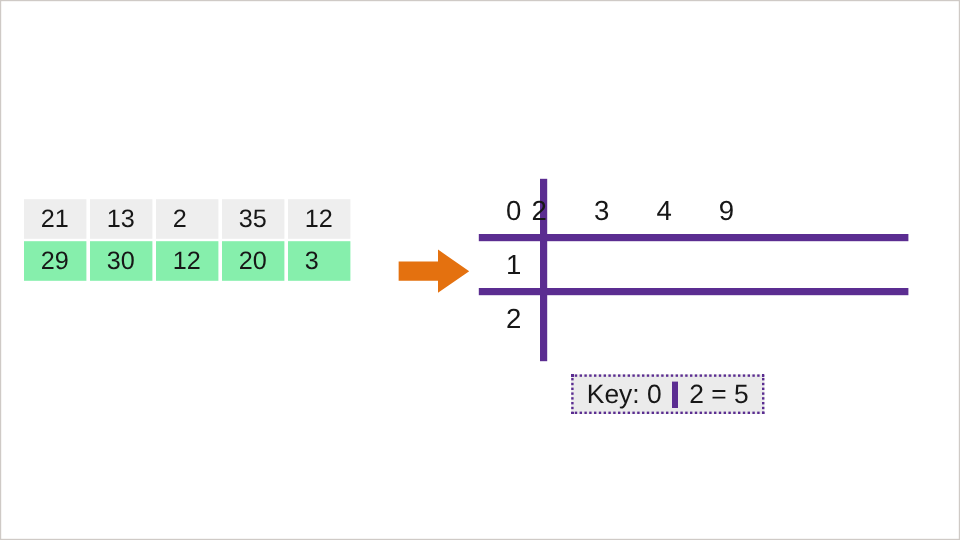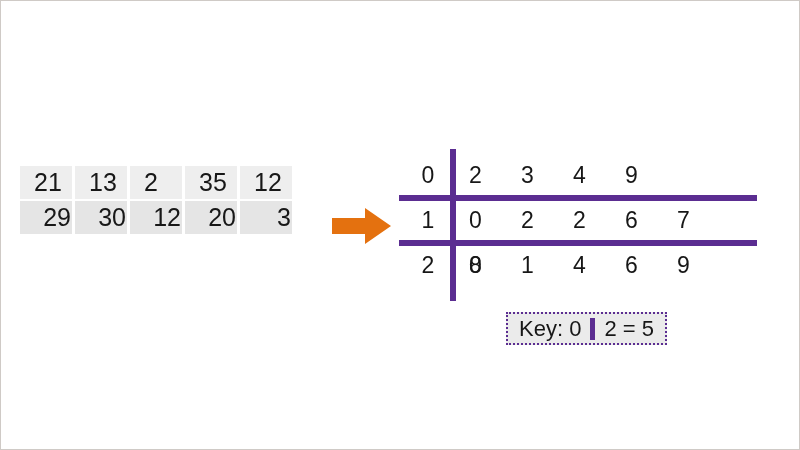--- a/index.html
+++ b/index.html
@@ -26,30 +26,29 @@
     left: 16px;
     top: 163px;
     border-collapse: separate;
     border-spacing: 3px 2px;
   }
   #data-table td {
     width: 52px;
     height: 33px;
     background: #eeeeee;
     color: #171717;
-    font-size: 25px;
+    font-size: 21px;
     font-family: "Liberation Sans", sans-serif;
     text-align: left;
     padding-left: 14px;
     vertical-align: middle;
     box-sizing: border-box;
   }
   #data-table tr.row-alt td {
-    background: #e5e5e5;
-    text-align: right;
+    background: #86efac;
   }
 
   
   #arrow {
     position: absolute;
     left: 331px;
     top: 206px;
     width: 60px;
     height: 38px;
   }
@@ -96,38 +95,38 @@
     top: 0;
     width: 34px;
     height: 45px;
     line-height: 45px;
     font-size: 23px;
     color: #171717;
     text-align: center;
   }
   .sl-leaves {
     position: absolute;
-    left: 70px;
+    left: 44px;
     top: 0;
     height: 45px;
   }
   .sl-leaf {
     display: inline-block;
     width: 52px;
     height: 45px;
     line-height: 45px;
     font-size: 23px;
     color: #171717;
     text-align: left;
   }
 
   
   #key-box {
     position: absolute;
-    left: 505px;
+    left: 475px;
     top: 311px;
     height: 33px;
     padding: 0 11px;
     background: #ebebeb;
     border: 2px dotted #5b2d91;
     box-sizing: border-box;
     display: flex;
     align-items: center;
     gap: 0px;
   }
@@ -180,30 +179,24 @@
 
     <div class="sl-row" id="sl-row-0">
       <div class="sl-stem">0</div>
       <div class="sl-leaves">
         <span class="sl-leaf">2</span><span class="sl-leaf">3</span><span class="sl-leaf">4</span><span class="sl-leaf">9</span>
       </div>
     </div>
 
     <div class="sl-row" id="sl-row-1">
       <div class="sl-stem">1</div>
-      <div class="sl-leaves">
-        <span class="sl-leaf">0</span><span class="sl-leaf">2</span><span class="sl-leaf">2</span><span class="sl-leaf">6</span><span class="sl-leaf">7</span><span class="sl-leaf">8</span>
-      </div>
     </div>
 
     <div class="sl-row" id="sl-row-2">
       <div class="sl-stem">2</div>
-      <div class="sl-leaves">
-        <span class="sl-leaf">0</span><span class="sl-leaf">1</span><span class="sl-leaf">4</span><span class="sl-leaf">6</span><span class="sl-leaf">9</span>
-      </div>
     </div>
   </div>
 
   <div id="key-box">
     <span class="ktext">Key: 0</span>
     <span id="key-bar"></span>
     <span class="ktext">2 = 5</span>
   </div>
 
 </div>

